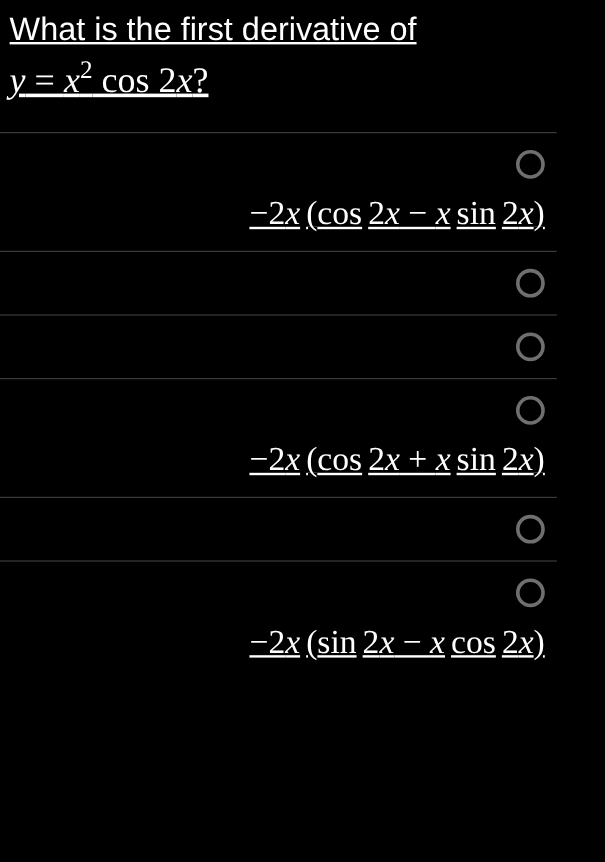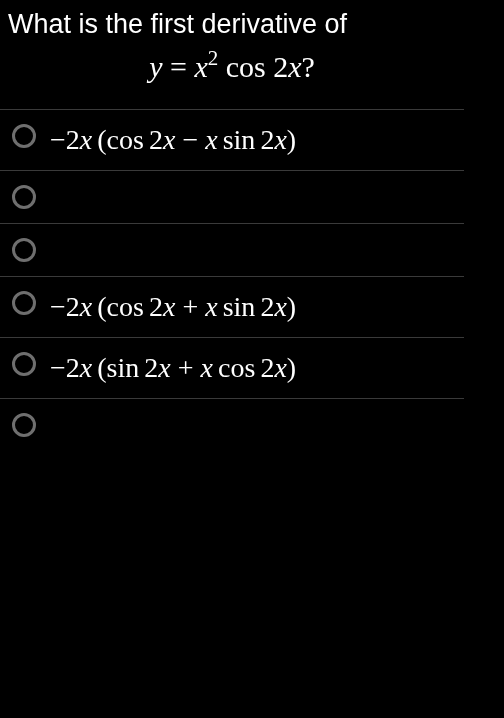--- a/index.html
+++ b/index.html
@@ -10,47 +10,48 @@
     height: 718px;
     background: #000000;
     color: #ffffff;
     font-family: "Segoe UI", Arial, sans-serif;
     overflow: hidden;
   }
   .wrap {
     width: 464px;
     height: 718px;
     position: relative;
+    text-decoration: underline;
   }
   .question {
     padding: 6px 8px 22px 8px;
     font-size: 27px;
     line-height: 1.4;
   }
   .mathline {
     font-family: "Times New Roman", Times, serif;
     font-size: 30px;
-    text-align: center;
   }
   .mathline .var { font-style: italic; }
   sup.sq { font-size: 0.7em; vertical-align: 0.55em; }
   .divider {
     height: 1px;
     background: #3a3a3a;
   }
   .options {
     width: 100%;
   }
   .option {
     display: flex;
-    align-items: flex-start;
+    align-items: flex-end;
     gap: 14px;
     padding: 14px 10px 14px 12px;
     border-bottom: 1px solid #3a3a3a;
     cursor: pointer;
+    flex-direction: column;
   }
   .option:last-child { border-bottom: none; }
   .radio {
     flex: 0 0 auto;
     width: 24px;
     height: 24px;
     border: 3px solid #6f6f6f;
     border-radius: 50%;
     background: transparent;
   }
@@ -92,22 +93,22 @@
 
 
 
   <div class="option">
     <span class="radio"></span>
     <span class="opt-text">−2<span class="v">x</span><span class="sp"></span><span class="paren">(</span><span class="fn">cos</span><span class="sp"></span>2<span class="v">x</span> + <span class="v">x</span><span class="sp"></span><span class="fn">sin</span><span class="sp"></span>2<span class="v">x</span><span class="paren">)</span></span>
   </div>
 
   <div class="option">
     <span class="radio"></span>
-    <span class="opt-text">−2<span class="v">x</span><span class="sp"></span><span class="paren">(</span><span class="fn">sin</span><span class="sp"></span>2<span class="v">x</span> + <span class="v">x</span><span class="sp"></span><span class="fn">cos</span><span class="sp"></span>2<span class="v">x</span><span class="paren">)</span></span>
   </div>
 
   <div class="option">
     <span class="radio"></span>
+    <span class="opt-text">−2<span class="v">x</span><span class="sp"></span><span class="paren">(</span><span class="fn">sin</span><span class="sp"></span>2<span class="v">x</span> − <span class="v">x</span><span class="sp"></span><span class="fn">cos</span><span class="sp"></span>2<span class="v">x</span><span class="paren">)</span></span>
   </div>
 
 </div>
 
 </div>
 
 </body></html>

